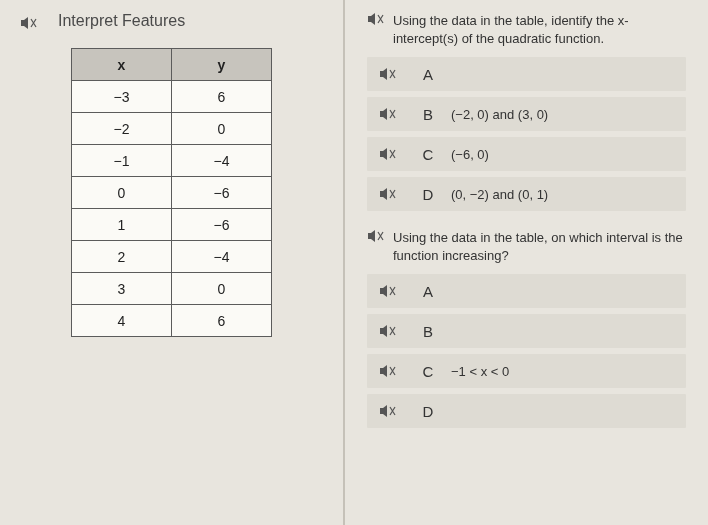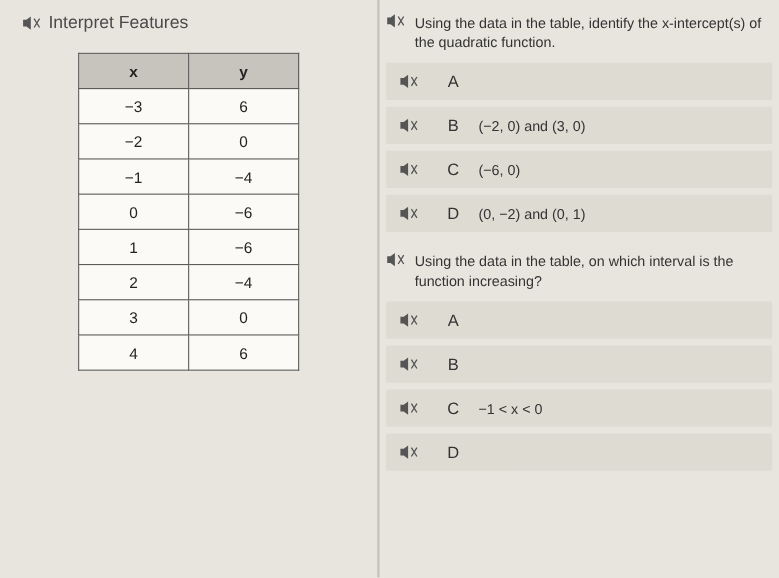--- a/index.html
+++ b/index.html
@@ -11,26 +11,26 @@
       display: flex;
       overflow: hidden;
     }
     .left-panel {
       width: 345px;
       padding: 12px 20px;
       border-right: 2px solid #c5c1b8;
     }
     .right-panel {
       flex: 1;
-      padding: 12px 6px;
+      padding: 12px 22px;
     }
     .title-row {
       display: flex;
-      align-items: center;
-      gap: 6px;
+      align-items: flex-end;
+      gap: 20px;
       margin-bottom: 18px;
     }
     .title {
       font-size: 16px;
       color: #4a4a4a;
       font-weight: 400;
     }
     .speaker-icon {
       display: inline-flex;
       align-items: center;

